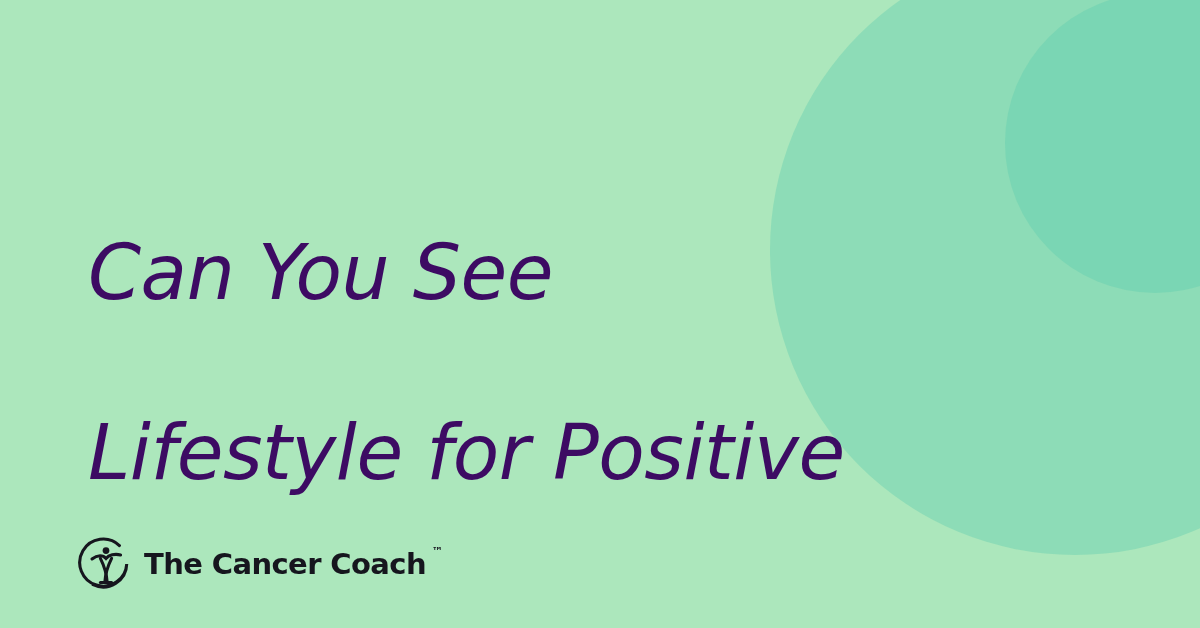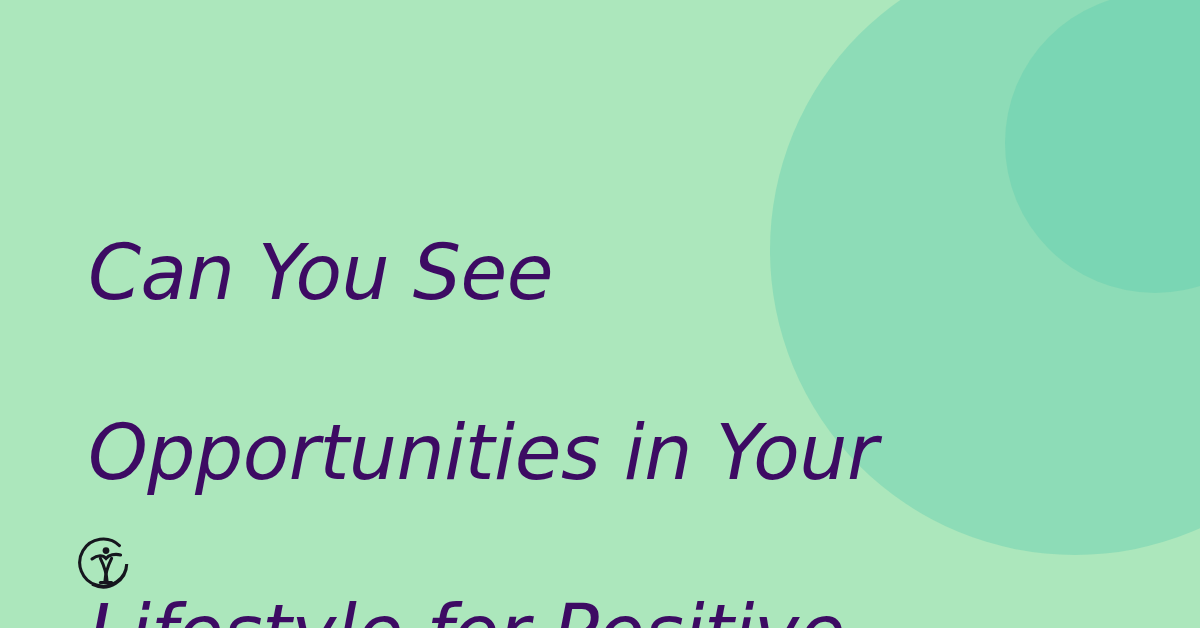--- a/index.html
+++ b/index.html
@@ -96,37 +96,40 @@
 </head>
 <body>
 
 <div id="card">
 
   <div class="blob" id="blob-large"></div>
   <div class="blob" id="blob-small"></div>
 
   <h1 id="headline">
     <span class="hl-line">Can You See</span>
-    <span class="hl-line">Opportunities in Your</span>
     <span class="hl-line">Lifestyle for Positive</span>
     
   </h1>
 
   <div id="logo-lockup">
 
     <svg id="logo-mark" viewBox="0 0 100 100" aria-hidden="true">
 
       <path d="M74 17 A42 42 0 1 0 87 50 A42 42 0 0 1 27 87" fill="none" stroke="#16161E" stroke-width="5.5" stroke-linecap="round"></path>
 
       <circle cx="50" cy="26" r="6" fill="#16161E"></circle>
 
       <path d="M25 41 C35 33 45 34 50 40 C55 34 66 31 76 34" fill="none" stroke="#16161E" stroke-width="5.5" stroke-linecap="round"></path>
 
       <path d="M40 40 C47 54 51 66 52 82" fill="none" stroke="#16161E" stroke-width="5.5" stroke-linecap="round"></path>
       <path d="M60 40 C53 54 49 66 48 82" fill="none" stroke="#16161E" stroke-width="5.5" stroke-linecap="round"></path>
 
       <path d="M40 83 L60 83" fill="none" stroke="#16161E" stroke-width="5.5" stroke-linecap="round"></path>
     </svg>
 
+    <span id="logo-wordmark">
+      <span>The Cancer Coach</span>
+      <sup id="logo-tm">™</sup>
+    </span>
 
   </div>
 
 </div>
 
 </body></html>

